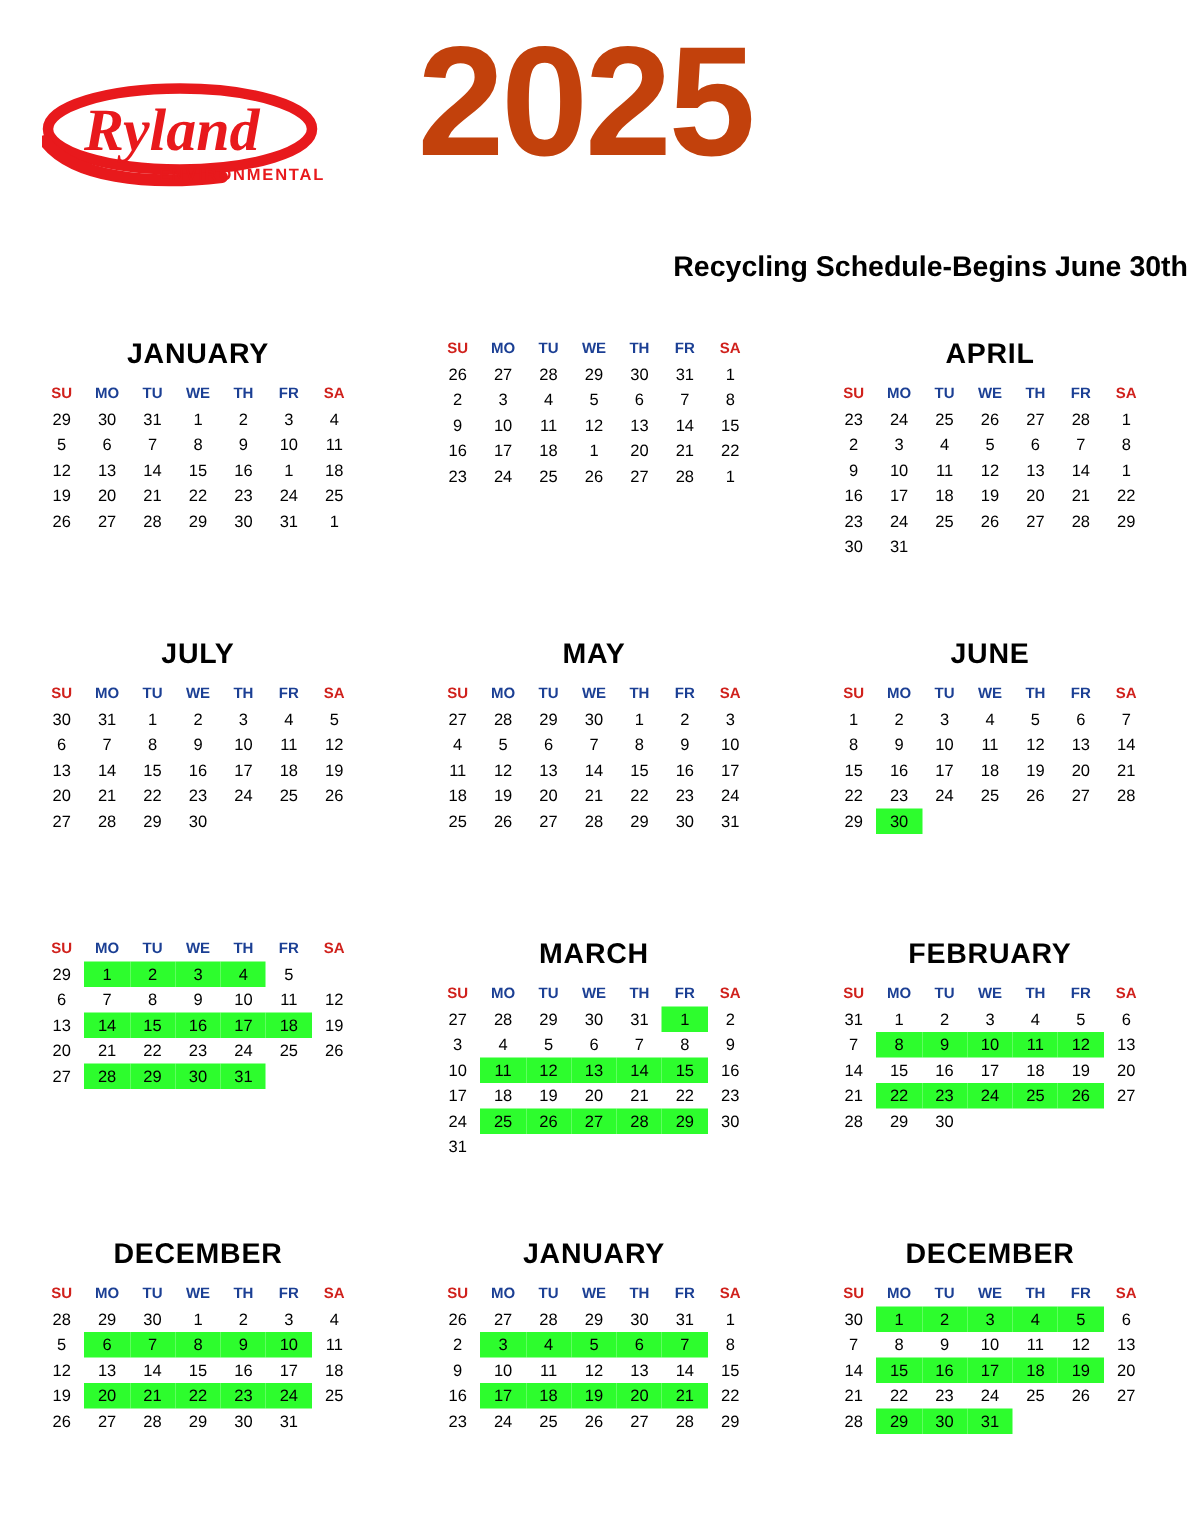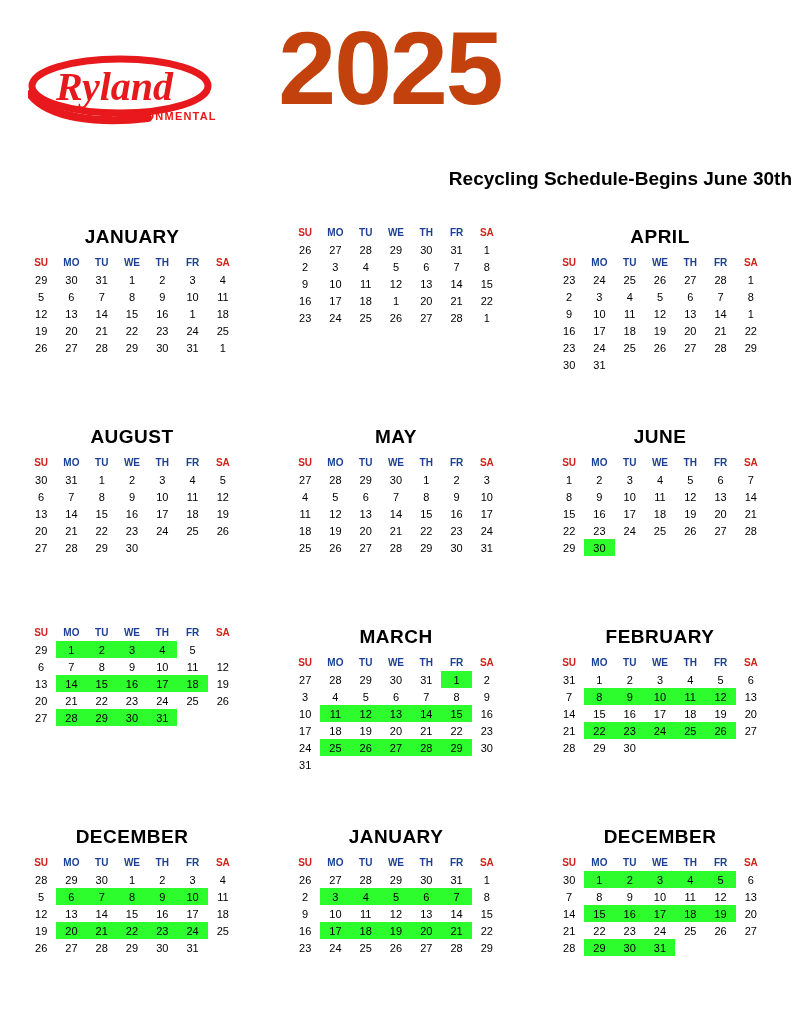--- a/index.html
+++ b/index.html
@@ -306,21 +306,21 @@
               <td class="other"></td>
               <td class="other"></td>
               <td class="other"></td>
               <td class="other"></td>
               <td class="other"></td>
             </tr>
           </tbody>
         </table>
       </div>
       <div class="month">
-        <div class="month-name">AUGUST</div>
+        <div class="month-name">JULY</div>
         <table class="cal">
           <thead>
             <tr>
               <th class="wk-end">SU</th>
               <th>MO</th>
               <th>TU</th>
               <th>WE</th>
               <th>TH</th>
               <th>FR</th>
               <th class="wk-end">SA</th>

